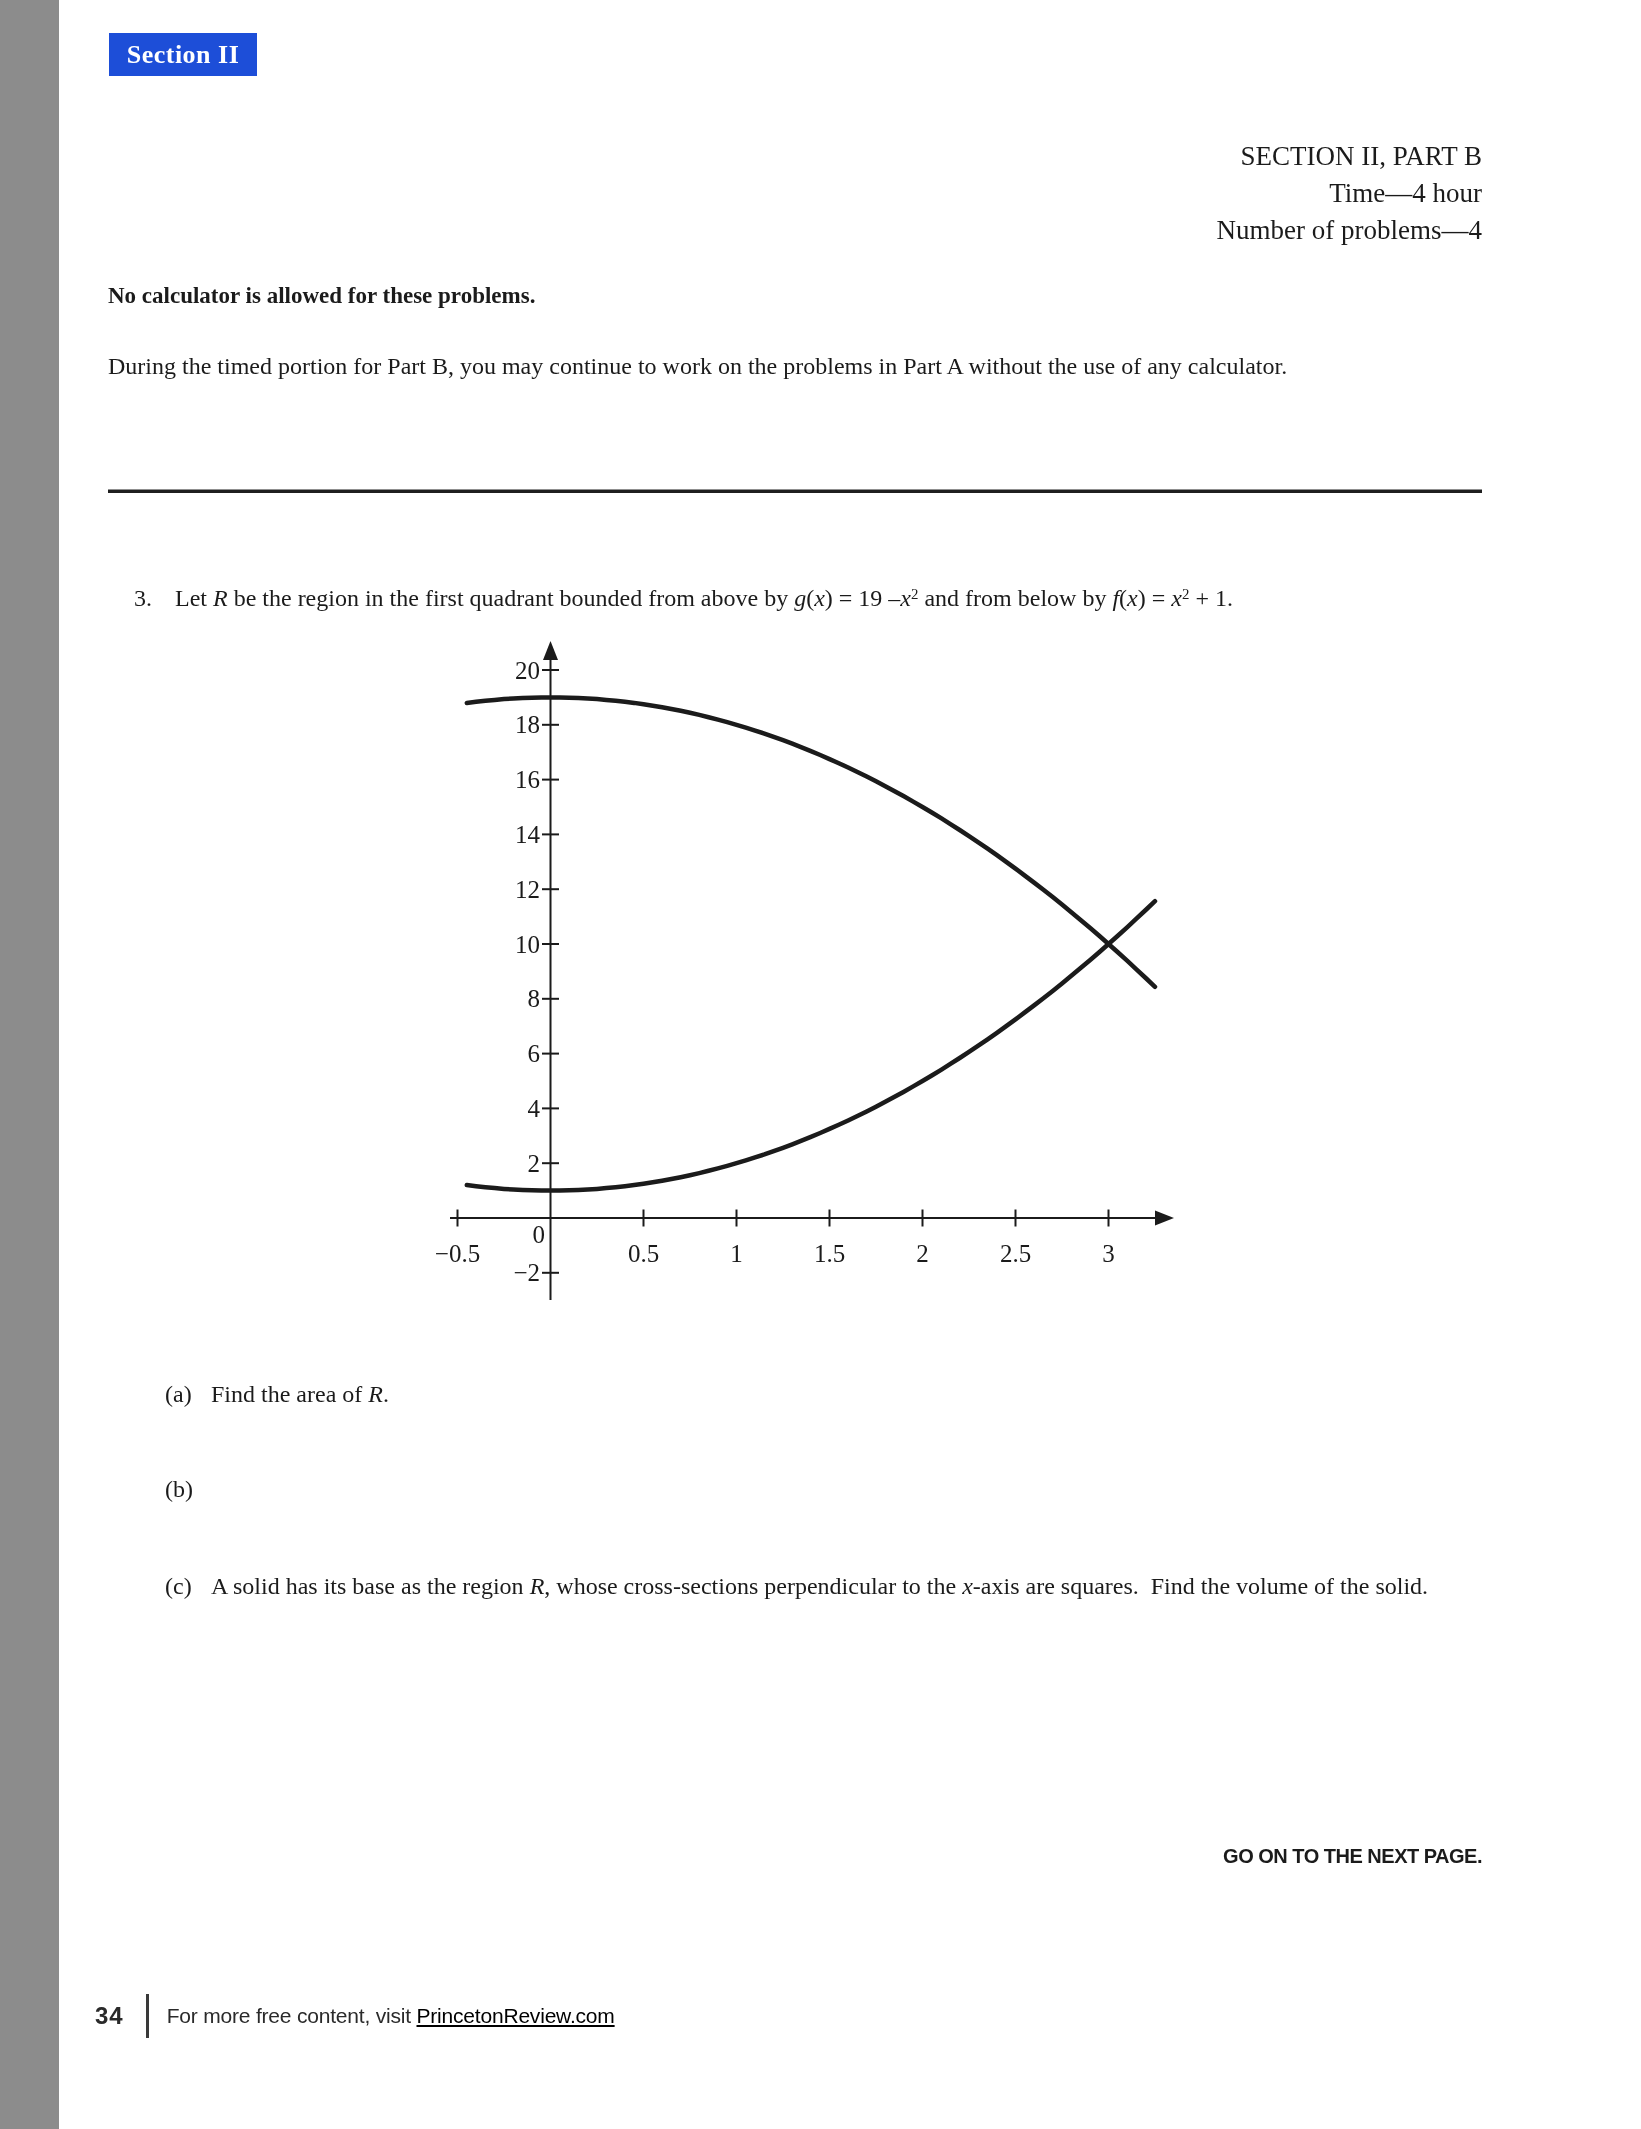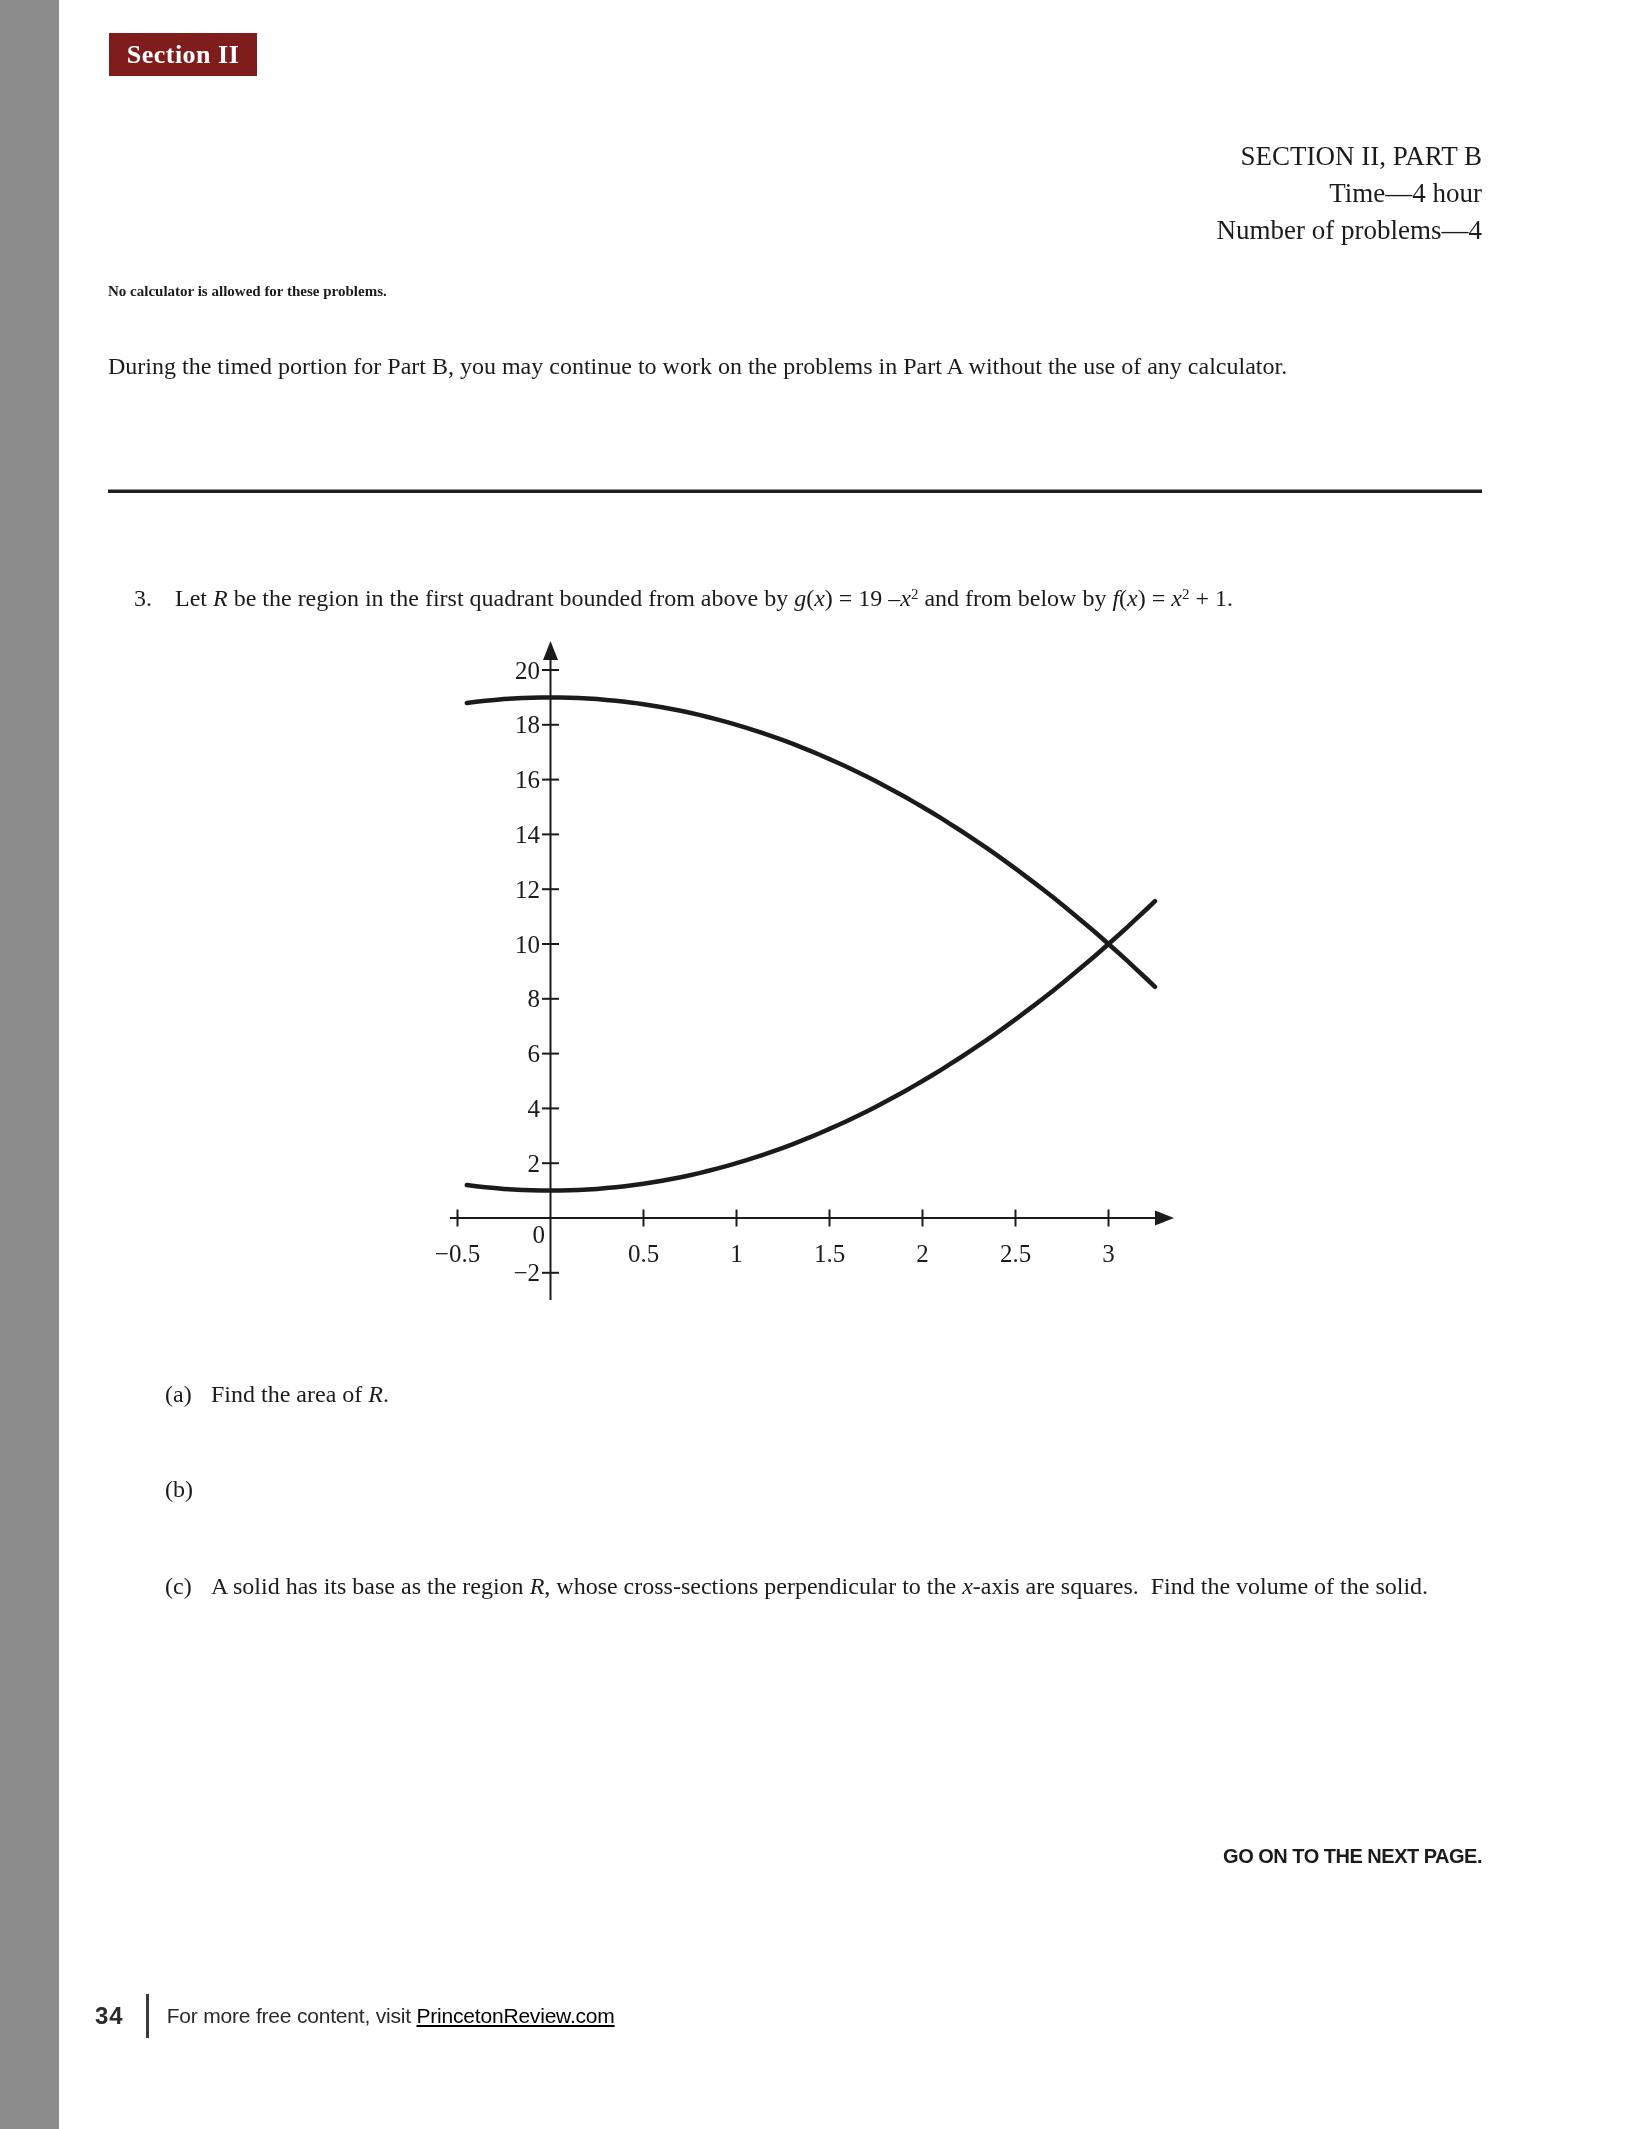--- a/index.html
+++ b/index.html
@@ -6,30 +6,30 @@
   html,body { background:#ffffff; }
   .page {
     position:relative; width:1641px; height:2129px; background:#ffffff;
     font-family:"Liberation Serif", serif; color:#1b1b1b; overflow:hidden;
   }
   .sidebar {
     position:absolute; left:0; top:0; width:59px; height:2129px; background:#8c8c8c;
   }
   .section-tab {
     position:absolute; left:109px; top:33px; width:148px; height:43px;
-    background:#7f1d1d; color:#ffffff; font-weight:bold; font-size:26px;
+    background:#1d4ed8; color:#ffffff; font-weight:bold; font-size:26px;
     display:flex; align-items:center; justify-content:center; letter-spacing:0.5px;
   }
   .heading {
     position:absolute; left:108px; top:138px; width:1374px; text-align:right;
     font-size:27px; line-height:37px;
   }
   .instr-bold {
     position:absolute; left:108px; top:283px; width:1374px;
-    font-size:15px; font-weight:bold; white-space:pre-wrap;
+    font-size:23px; font-weight:bold; white-space:pre-wrap;
   }
   .instr-body {
     position:absolute; left:108px; top:353px; width:1374px;
     font-size:24px; white-space:pre-wrap;
   }
   .rule {
     position:absolute; left:108px; top:489px; width:1374px; height:4px;
     background:#1f1f1f; border-top:1px solid #8f8f8f;
   }
   .problem {

